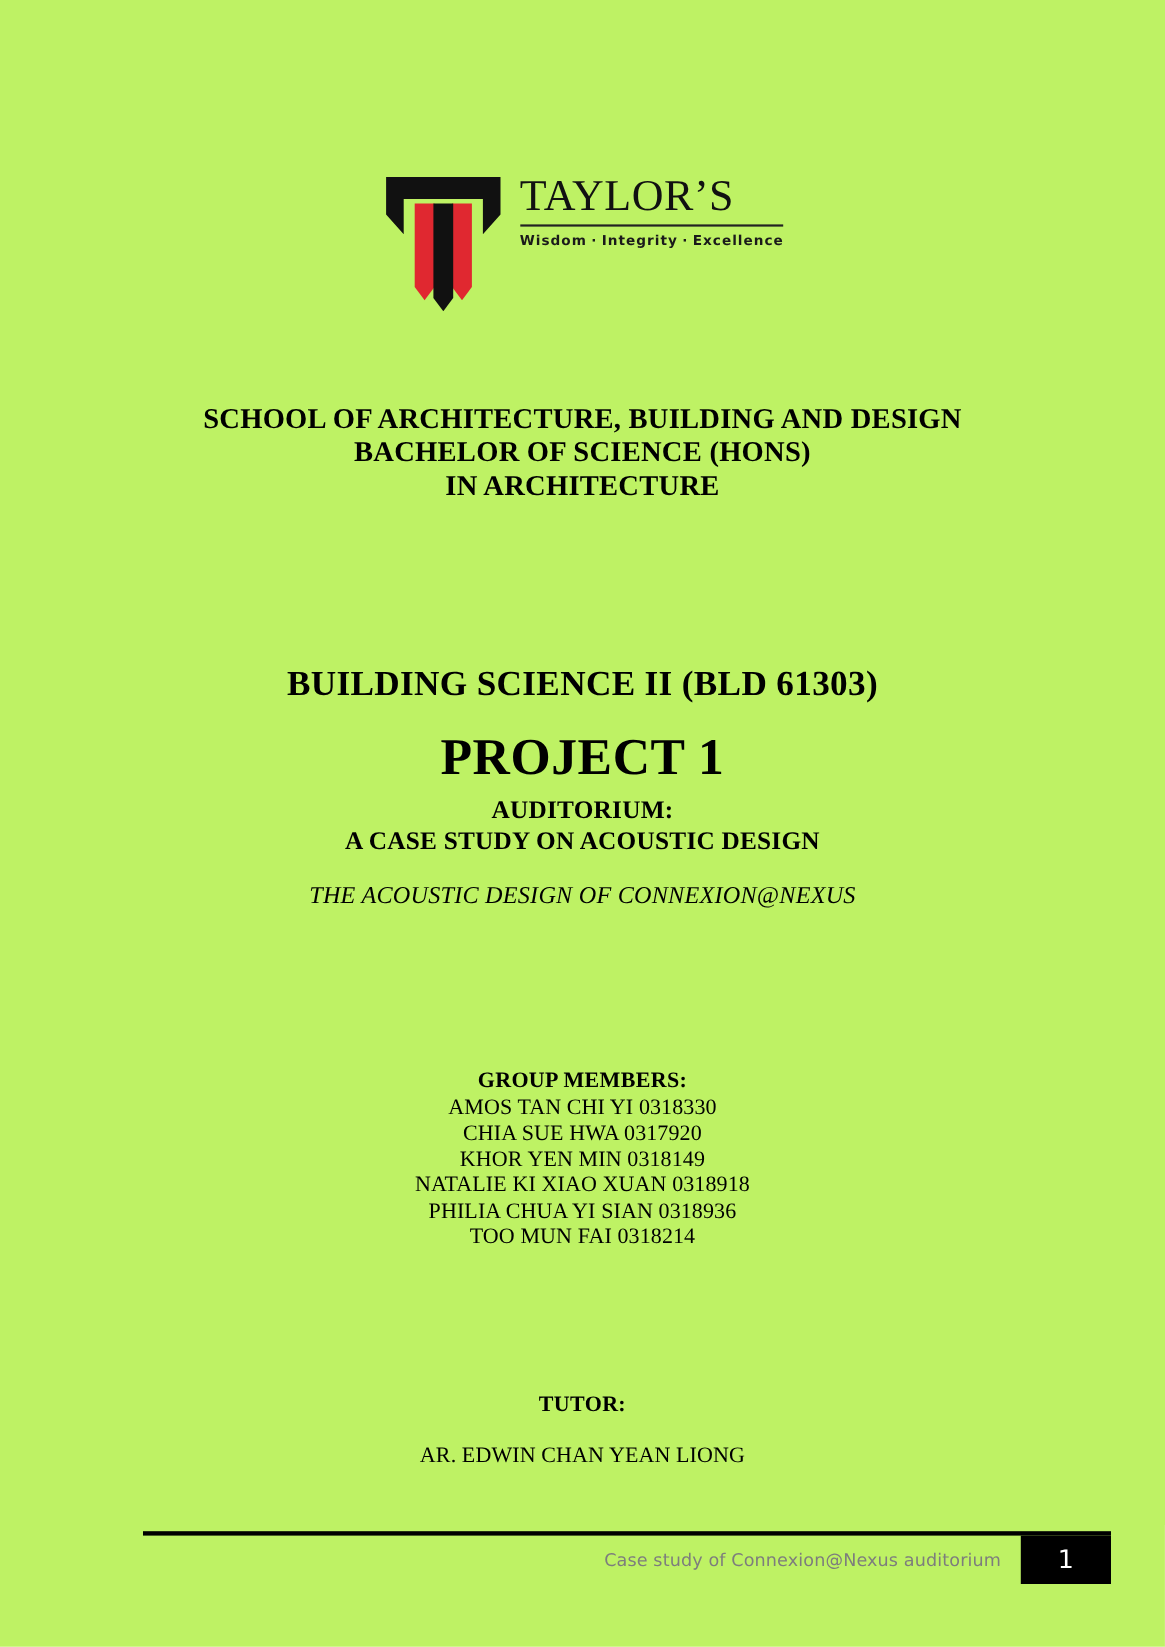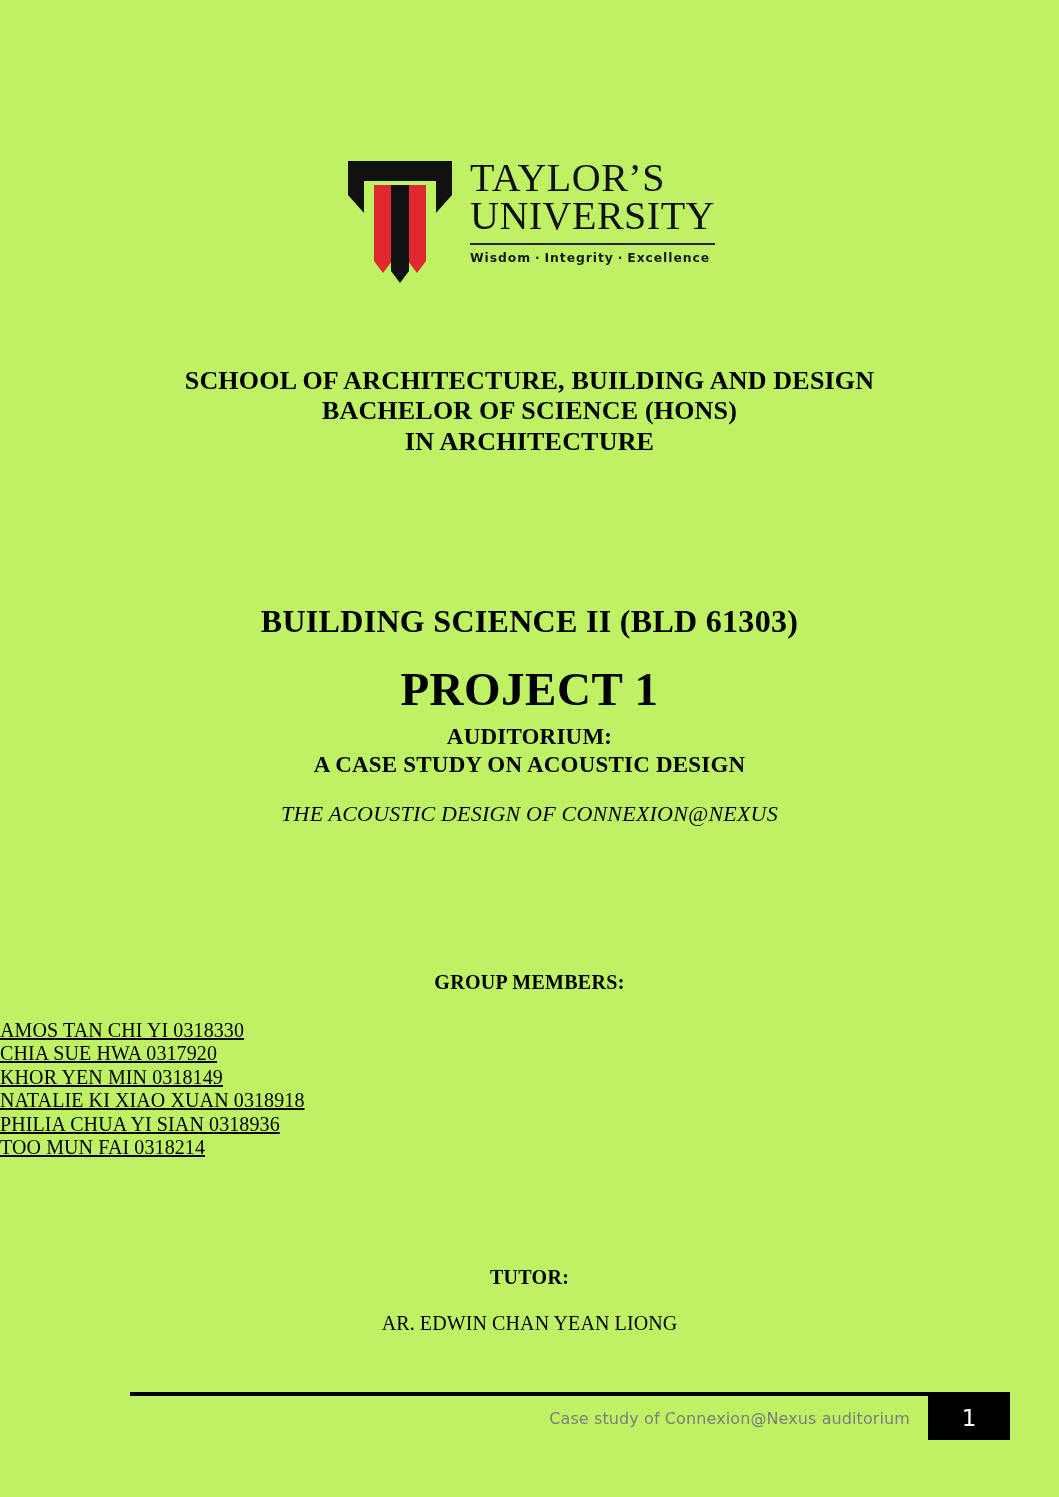--- a/index.html
+++ b/index.html
@@ -147,22 +147,22 @@
     top: 971px;
     text-align: center;
     font-weight: 700;
     font-size: 20px;
     letter-spacing: 0.3px;
   }
   .members-list {
     position: absolute;
     left: 0;
     right: 0;
-    top: 1019px;
-    text-decoration: underline;
+    top: 996px;
+    text-align: center;
   }
   .member-item {
     font-weight: 400;
     font-size: 20px;
     line-height: 1.17;
     letter-spacing: 0.1px;
   }
 
   
   .tutor-heading {
@@ -241,21 +241,20 @@
 
         <path d="M30 30 H48 V106 L39 118 L30 106 Z" fill="#E02830"></path>
 
         <path d="M64 30 H82 V106 L73 118 L64 106 Z" fill="#E02830"></path>
 
         <path d="M47 30 H65 V116 L56 128 L47 116 Z" fill="#111111"></path>
       </svg>
 
       <div class="logo-words">
         <div class="logo-line1">TAYLOR’S</div>
-        <div class="logo-line2">UNIVERSITY</div>
         <div class="logo-rule"></div>
         <div class="logo-tagline">
           <span>Wisdom</span><span class="sep">·</span><span>Integrity</span><span class="sep">·</span><span>Excellence</span>
         </div>
       </div>
 
     </div>
   </div>
 
   <div class="school-block">

